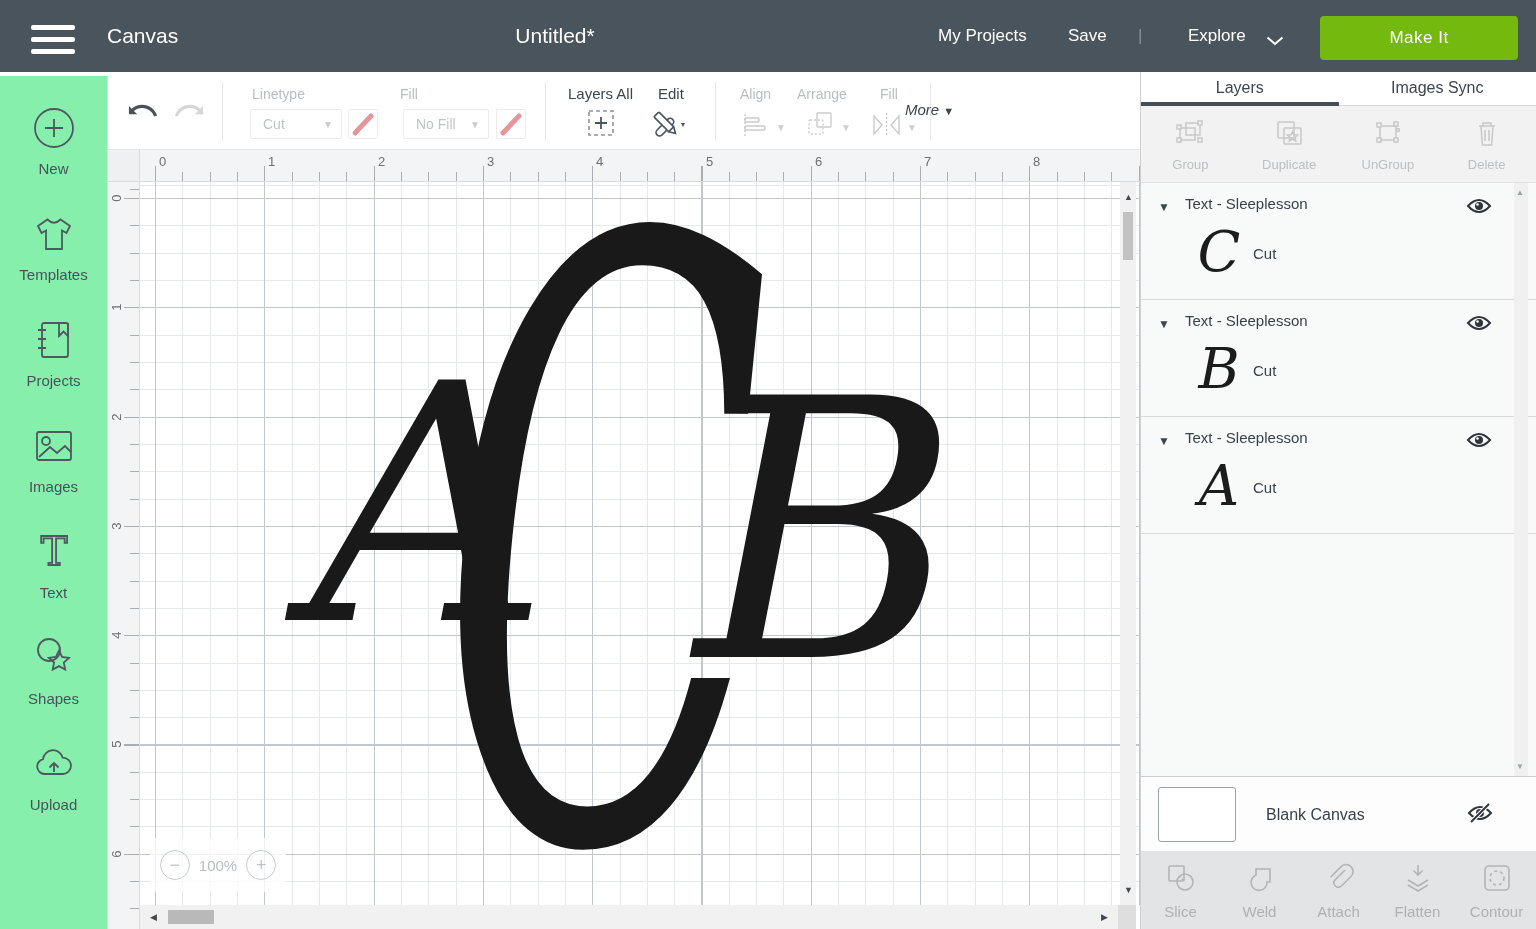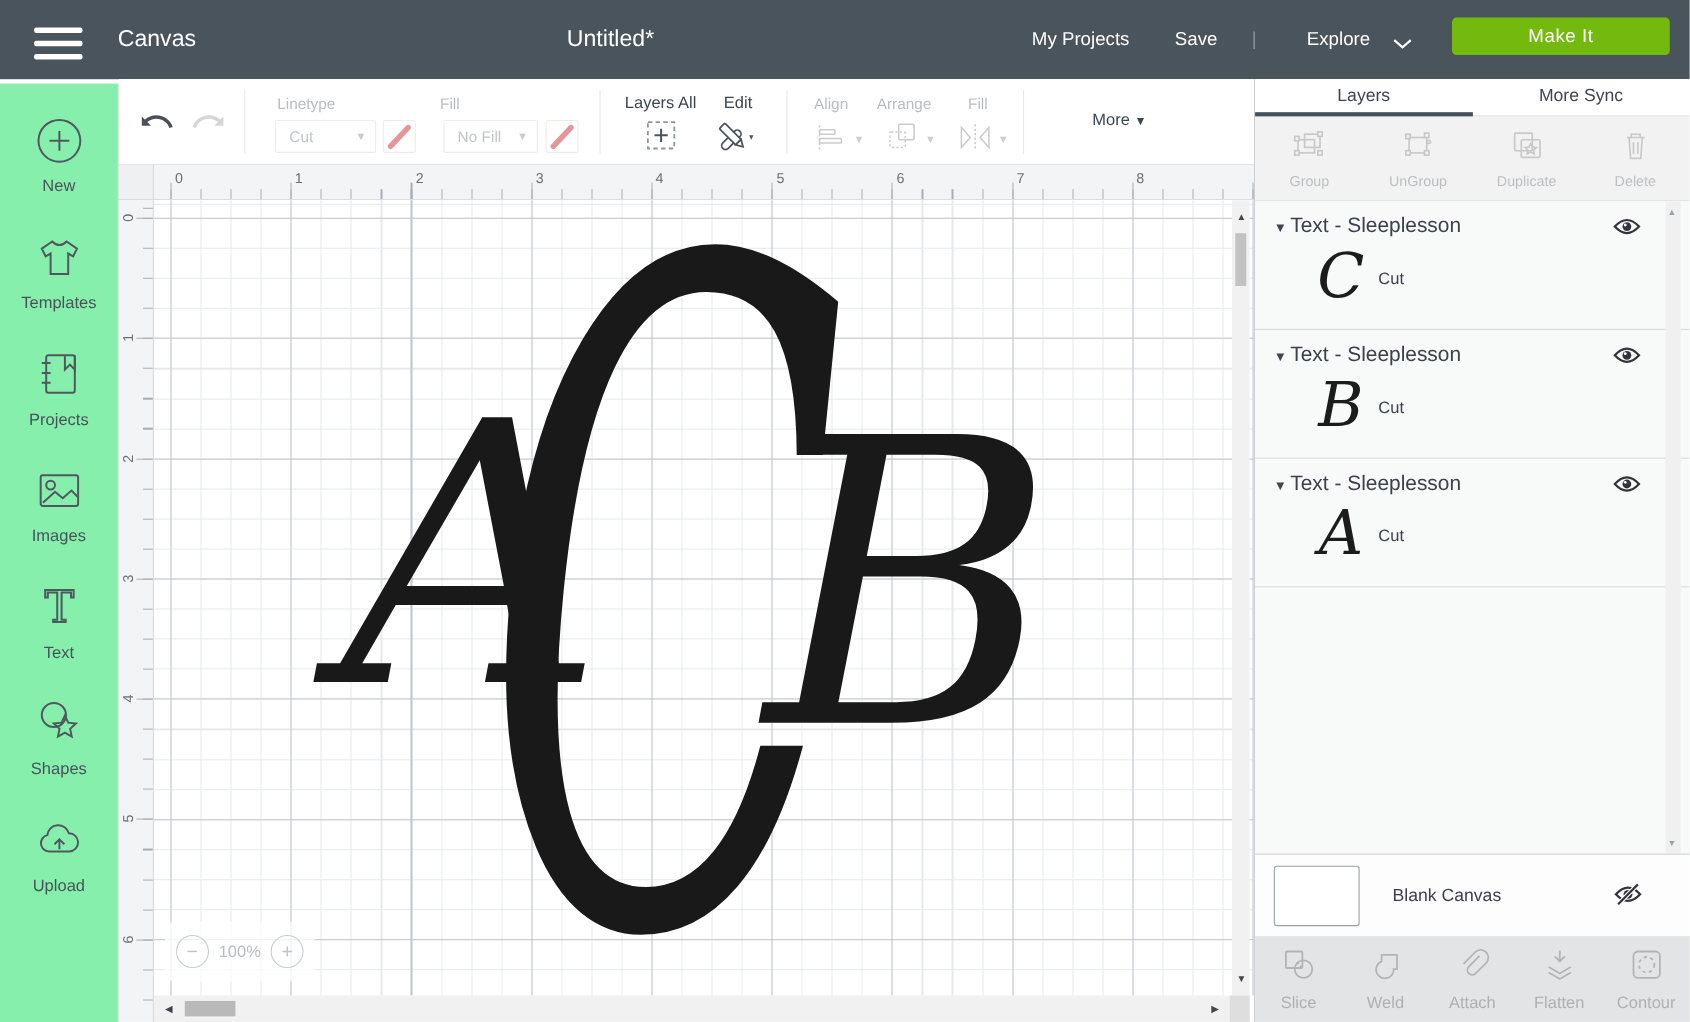--- a/index.html
+++ b/index.html
@@ -6,42 +6,42 @@
   html,body { width:1536px; height:929px; overflow:hidden; font-family:"Liberation Sans",sans-serif; background:#fff; }
   .abs { position:absolute; }
 
   
   .topbar { position:absolute; left:0; top:0; width:1536px; height:72px; background:#4a545c; color:#fff; }
   .hamburger { position:absolute; left:31px; top:25px; width:44px; height:29px; cursor:pointer; }
   .hamburger div { height:5px; background:#fff; border-radius:2px; margin-bottom:7px; }
   .canvas-label { position:absolute; left:107px; top:0; line-height:72px; font-size:21px; color:#ffffff; }
   .doc-title { position:absolute; left:455px; top:0; width:200px; text-align:center; line-height:72px; font-size:21px; color:#fff; }
   .tb-link { position:absolute; top:0; line-height:72px; font-size:17px; color:#fff; cursor:pointer; }
-  .make-it { position:absolute; left:1320px; top:16px; width:198px; height:34px; background:#73b90e; border:none; border-radius:4px; color:#fff; font-size:17px; letter-spacing:.5px; cursor:pointer; font-family:"Liberation Sans",sans-serif; }
+  .make-it { position:absolute; left:1320px; top:16px; width:198px; height:44px; background:#73b90e; border:none; border-radius:4px; color:#fff; font-size:17px; letter-spacing:.5px; cursor:pointer; font-family:"Liberation Sans",sans-serif; }
   .explore-chev { position:absolute; left:1266px; top:32px; }
 
   
   .sidebar { position:absolute; left:0; top:76px; width:108px; height:857px; background:#86efac; border-right:1px solid #dcdcdc; }
   .side-item { height:106px; display:flex; flex-direction:column; align-items:center; justify-content:center; gap:5px; cursor:pointer; }
   .side-item:first-child { margin-top:12px; }
   .side-item .lbl { font-size:15px; color:#49525a; }
   .side-item svg { stroke:#4f585f; fill:none; stroke-width:1.8; }
 
   
   .toolbar { position:absolute; left:108px; top:72px; width:1032px; height:78px; background:#fff; border-bottom:1px solid #e3e5e8;padding-left:11px; }
   .tdiv { position:absolute; top:10px; width:1px; height:58px; background:#e8e8e8; }
   .tlbl-dis { position:absolute; top:14px; font-size:14px; color:#b9bdc1; }
   .tlbl-en  { position:absolute; top:13px; font-size:15px; color:#3c464e; }
   .dd { position:absolute; top:37px; height:30px; border:1px solid #ececec; border-radius:2px; background:#fff; display:flex; align-items:center; justify-content:space-between; padding:0 8px 0 12px; cursor:default; }
   .dd .val { font-size:14px; color:#c0c4c7; }
   .dd .car { font-size:10px; color:#c9ccce; }
   .swatch { position:absolute; top:37px; width:30px; height:30px; border:1px solid #f3e9e9; border-radius:2px; background:#fff; overflow:hidden; }
   .swatch svg { display:block; }
   .car-dis { font-size:10px; color:#cfcfcf; }
-  .more-btn { position:absolute; left:885px; top:29px; font-size:15px; color:#3c464e; cursor:pointer; }
+  .more-btn { position:absolute; left:797px; top:29px; font-size:15px; color:#3c464e; cursor:pointer;font-style:italic; }
   .more-btn .car { font-size:11px; color:#3c464e; }
 
   
   .corner { position:absolute; left:108px; top:150px; width:32px; height:32px; background:#eef0f2; border-right:1px solid #d7dbdf; border-bottom:1px solid #d7dbdf; }
   .h-ruler { position:absolute; left:140px; top:150px; width:1000px; height:32px; background:#f2f4f5; border-bottom:1px solid #d7dbdf; overflow:hidden; }
   .h-ruler::before { content:""; position:absolute; left:0; right:0; bottom:0; height:9px;
       background:repeating-linear-gradient(to right,#a8aeb4 0 1px,transparent 1px 27.325px); background-position:15px 0; }
   .h-ruler::after { content:""; position:absolute; left:0; right:0; bottom:0; height:15px;
       background:repeating-linear-gradient(to right,#a8aeb4 0 1px,transparent 1px 109.3px); background-position:15px 0; }
   .h-num { position:absolute; top:4px; font-size:13px; color:#6a7075; }
@@ -79,21 +79,21 @@
   .tabs { position:absolute; left:0; top:0; width:100%; height:34px; display:flex; border-bottom:1px solid #d9d9d9; background:#fff; }
   .tab { flex:1; text-align:center; line-height:32px; font-size:16px; color:#3c464e; cursor:pointer; position:relative; }
   .tab.active::after { content:""; position:absolute; left:0; right:0; bottom:-1px; height:4px; background:#434e56; }
   .actions { position:absolute; left:0; top:34px; width:100%; height:77px; background:#f2f2f2; border-bottom:1px solid #e2e2e2; display:flex; }
   .action { flex:1; display:flex; flex-direction:column; align-items:center; justify-content:center; gap:4px; cursor:default; }
   .action svg { stroke:#c8c8c8; fill:none; stroke-width:1.5; }
   .action .albl { font-size:13px; color:#bcbfc1; }
   .layer-list { position:absolute; left:0; top:111px; width:100%; height:593px; background:#f8f9f9; }
   .layer-item { position:relative; height:117px; border-bottom:1px solid #dadada; cursor:pointer; }
   .layer-chev { position:absolute; left:17px; top:17px; font-size:12px; color:#3c464e; }
-  .layer-title { position:absolute; left:32px; top:12px; font-size:19px; color:#39424a;text-align:center; }
+  .layer-title { position:absolute; left:44px; top:12px; font-size:15px; color:#39424a;text-align:center; }
   .layer-eye { position:absolute; right:44px; top:14px; }
   .layer-thumb { position:absolute; left:50px; top:30px; width:56px; height:76px; display:flex; align-items:center; justify-content:center; font-family:"DejaVu Serif",serif; font-style:italic; font-size:56px; color:#1c1c1c; }
   .layer-cut { position:absolute; left:112px; top:62px; font-size:15px; color:#39424a; }
   .list-scroll { position:absolute; right:8px; top:0; width:14px; height:100%; background:#f0f0f0; }
   .list-scroll .up { position:absolute; top:5px; left:2px; font-size:8px; color:#9aa0a4; }
   .list-scroll .dn { position:absolute; bottom:5px; left:2px; font-size:8px; color:#9aa0a4; }
   .blank-row { position:absolute; left:0; top:704px; width:100%; height:75px; background:#fdfdfd; border-top:1px solid #cfcfcf; }
   .blank-swatch { position:absolute; left:17px; top:10px; width:78px; height:55px; background:#fff; border:1px solid #9aa1a8; border-radius:3px; cursor:pointer; }
   .blank-label { position:absolute; left:125px; top:0; line-height:75px; font-size:16px; color:#39424a; }
   .blank-eye { position:absolute; right:42px; top:25px; cursor:pointer; }
@@ -318,53 +318,53 @@
 <div class="h-scroll">
   <span class="sb-arrow" style="left:10px;top:7px">◀</span>
   <div class="h-thumb"></div>
   <span class="sb-arrow" style="right:28px;top:7px">▶</span>
   <div class="h-corner"></div>
 </div>
 
 <div class="panel">
   <div class="tabs">
     <div class="tab active">Layers</div>
-    <div class="tab">More Sync</div>
+    <div class="tab">Images Sync</div>
   </div>
 
   <div class="actions">
     <div class="action">
       <span><svg width="34" height="32" viewBox="0 0 34 32">
             <rect x="7" y="11" width="15" height="12"></rect>
             <rect x="13" y="6" width="14" height="12"></rect>
             <rect x="4" y="8" width="4" height="4" fill="#f2f2f2"></rect>
             <rect x="25" y="4" width="4" height="4" fill="#f2f2f2"></rect>
             <rect x="4" y="21" width="4" height="4" fill="#f2f2f2"></rect>
             <rect x="25" y="21" width="4" height="4" fill="#f2f2f2"></rect>
           </svg></span>
       <span class="albl">Group</span>
     </div>
     <div class="action">
       <span><svg width="34" height="32" viewBox="0 0 34 32">
+            <rect x="6" y="5" width="16" height="16" rx="1"></rect>
+            <rect x="12" y="11" width="17" height="16" rx="1"></rect>
+            <path d="M20.5 14.5 l1.6 3.2 3.6.4 -2.7 2.4 .8 3.5 -3.3-1.8 -3.2 1.8 .7-3.5 -2.6-2.4 3.6-.4 z"></path>
+          </svg></span>
+      <span class="albl">Duplicate</span>
+    </div>
+    <div class="action">
+      <span><svg width="34" height="32" viewBox="0 0 34 32">
             <rect x="9" y="9" width="16" height="14"></rect>
             <rect x="6" y="6" width="4" height="4" fill="#f2f2f2"></rect>
             <rect x="23" y="5" width="4" height="4" fill="#f2f2f2"></rect>
             <rect x="6" y="21" width="4" height="4" fill="#f2f2f2"></rect>
             <rect x="23" y="21" width="4" height="4" fill="#f2f2f2"></rect>
             <circle cx="27" cy="13" r="1.5"></circle>
           </svg></span>
       <span class="albl">UnGroup</span>
-    </div>
-    <div class="action">
-      <span><svg width="34" height="32" viewBox="0 0 34 32">
-            <rect x="6" y="5" width="16" height="16" rx="1"></rect>
-            <rect x="12" y="11" width="17" height="16" rx="1"></rect>
-            <path d="M20.5 14.5 l1.6 3.2 3.6.4 -2.7 2.4 .8 3.5 -3.3-1.8 -3.2 1.8 .7-3.5 -2.6-2.4 3.6-.4 z"></path>
-          </svg></span>
-      <span class="albl">Duplicate</span>
     </div>
     <div class="action">
       <span><svg width="34" height="32" viewBox="0 0 34 32">
             <path d="M9 9 h16 M13 9 v-3 h8 v3 M11 9 l1.4 19 h9.2 L23 9 M15 13 v11 M19 13 v11"></path>
           </svg></span>
       <span class="albl">Delete</span>
     </div>
   </div>
 
   <div class="layer-list">

